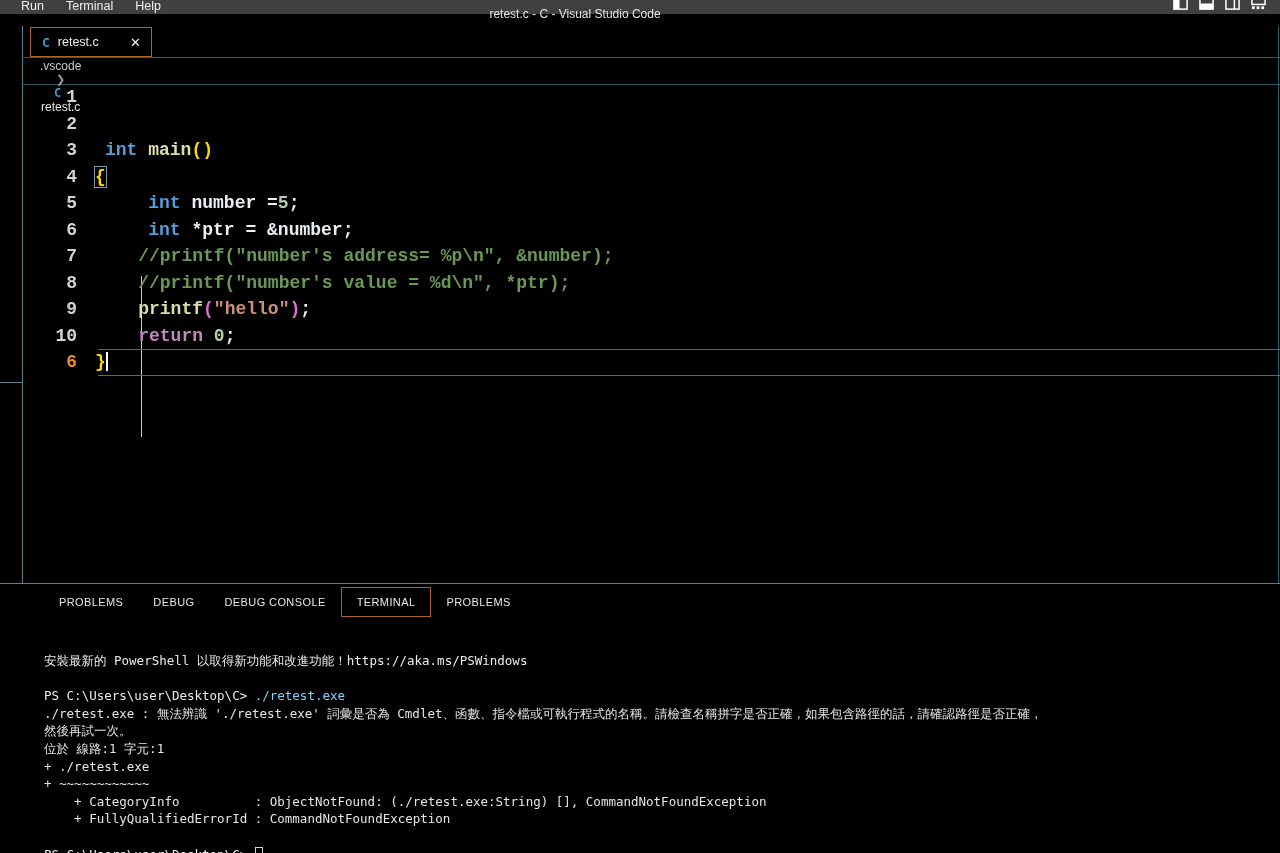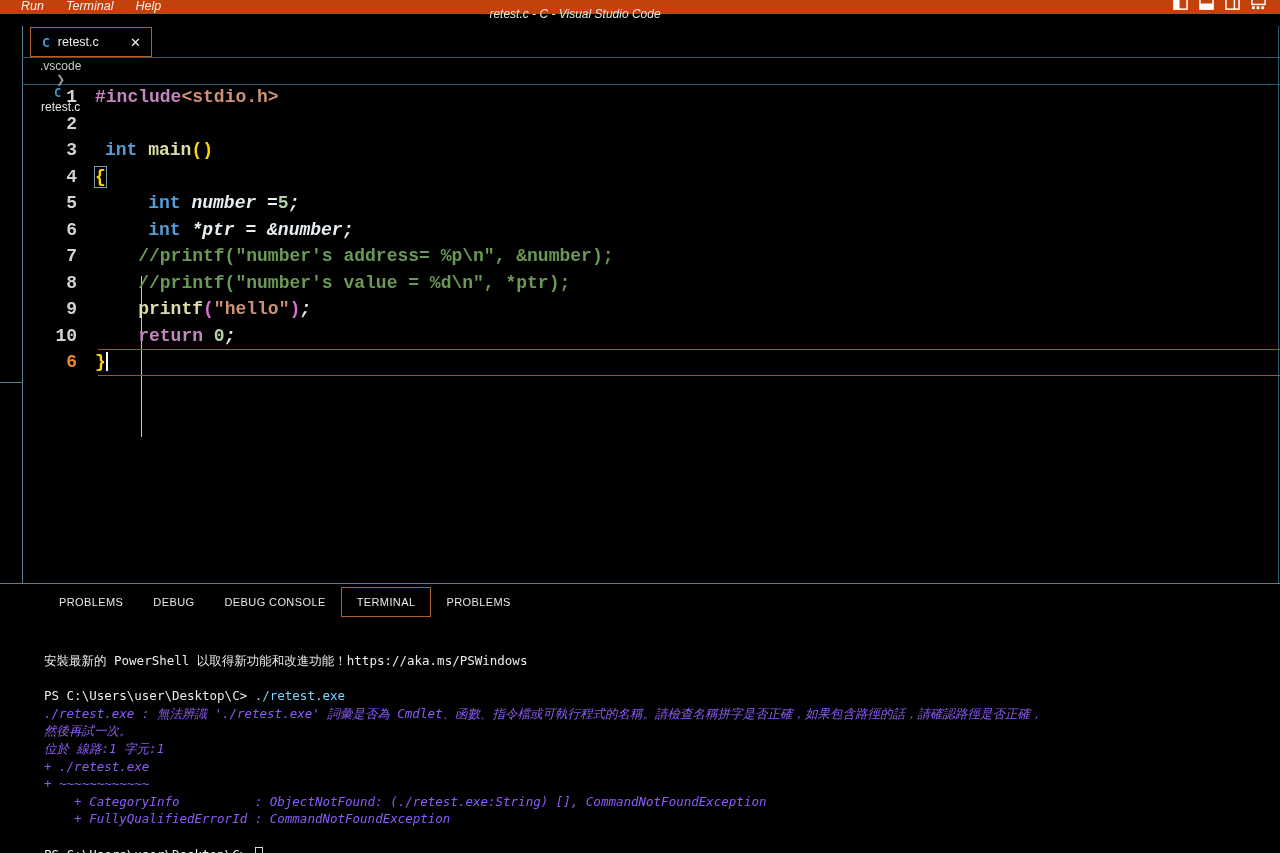--- a/index.html
+++ b/index.html
@@ -5,21 +5,21 @@
   * { box-sizing: border-box; margin: 0; padding: 0; }
   html,body { width:1280px; height:853px; }
   body {
     position: relative;
     background: #000;
     overflow: hidden;
     font-family: "Liberation Sans", sans-serif;
     color: #e8e8e8;
   }
   
-  .titlebar { position:absolute; top:0; left:0; width:1280px; height:14px; background:#c2410c;font-style:italic; }
+  .titlebar { position:absolute; top:0; left:0; width:1280px; height:14px; background:#404040; }
   .menubar { position:absolute; top:-2px; left:10px; display:flex; }
   .menu-item { color:#f0f0f0; font-size:12.5px; padding:1px 11px; white-space:nowrap; }
   .win-title { position:absolute; top:-1px; left:455px; width:240px; text-align:center;
                font-size:12px; color:#e4e4e4; white-space:nowrap;margin-top:8px; }
   .win-icons { position:absolute; top:-4px; right:14px; display:flex; gap:11px; }
   .win-icons svg { display:block; }
   
   .bd { position:absolute; background:#5d828e; }
   .bd.dim { background:#2e5a68; }
   
@@ -40,37 +40,37 @@
   .code-line { position:relative; display:flex; height:26.5px; line-height:26.5px; white-space:pre; }
   .gutter { width:65px; text-align:right; padding-right:18px; color:#d2d2d2; flex:none; }
   .code-line.active .gutter { color:#e8892e; }
   .code-line.active .line-hl { position:absolute; left:68px; right:-30px; top:0; height:100%;
         border-top:1.5px solid #9c5526; border-bottom:1.5px solid #9c5526; pointer-events:none; }
   .tok-pp  { color:#C586C0; }
   .tok-kw  { color:#569CD6;margin-left:10px; }
   .tok-fn  { color:#DCDCAA; }
   .tok-b1  { color:#FFD700; }
   .tok-b2  { color:#DA70D6; }
-  .tok-id  { color:#e8eef2;font-style:italic; }
+  .tok-id  { color:#e8eef2; }
   .tok-num { color:#B5CEA8; }
   .tok-cm  { color:#6A9955; }
   .tok-str { color:#CE9178; }
   .boxed { outline:1px solid #7d9ba6; }
   .guide { position:absolute; left:111px; top:192px; width:1px; height:161px; background:#c9c9c9; }
   .caret { display:inline-block; width:2px; height:19px; background:#fff; vertical-align:-4px; }
   
   .panel-tabs { position:absolute; left:44px; top:586px; display:flex; align-items:center; height:32px; }
   .panel-tab { font-size:11px; letter-spacing:.4px; color:#e7e7e7; padding:8px 15px; white-space:nowrap; }
   .panel-tab.active { border:1.5px solid #b0622c; }
   .terminal { position:absolute; left:44px; top:652px; width:1230px;
               font-family:"DejaVu Sans Mono","Liberation Mono",monospace;
               font-size:12.5px; line-height:17.6px; white-space:pre; }
   .t-wh  { color:#ececec; }
   .t-yel { color:#7dd3fc; }
-  .t-red { color:#8b5cf6;font-style:italic; }
+  .t-red { color:#e5e5e5; }
   .t-cursor { display:inline-block; width:8px; height:14px; border:1px solid #d8d8d8; vertical-align:-2px; }
 </style>
 </head>
 <body>
 
 <div class="titlebar">
   <div class="menubar" id="menubar">
       <span class="menu-item">Run</span>
       <span class="menu-item">Terminal</span>
       <span class="menu-item">Help</span>
@@ -121,21 +121,21 @@
 
 <div class="breadcrumb">
   <span>.vscode</span>
   <span class="sep">❯</span>
   <span class="c-icon">C</span>
   <span class="file">retest.c</span>
 </div>
 
 <div class="editor" id="editor">
   <div class="guide"></div>
-<div class="code-line"><div class="gutter">1</div><div class="code-text"><span class="tok-pp">#include</span><span class="tok-str">&lt;stdio.h&gt;</span></div></div>
+<div class="code-line"><div class="gutter">1</div></div>
     <div class="code-line"><div class="gutter">2</div><div class="code-text"></div></div>
     <div class="code-line"><div class="gutter">3</div><div class="code-text"><span class="tok-kw">int</span><span class="tok-id"> </span><span class="tok-fn">main</span><span class="tok-b1">()</span></div></div>
     <div class="code-line"><div class="gutter">4</div><div class="code-text"><span class="tok-b1 boxed">{</span></div></div>
     <div class="code-line"><div class="gutter">5</div><div class="code-text"><span class="tok-id">    </span><span class="tok-kw">int</span><span class="tok-id"> number =</span><span class="tok-num">5</span><span class="tok-id">;</span></div></div>
     <div class="code-line"><div class="gutter">6</div><div class="code-text"><span class="tok-id">    </span><span class="tok-kw">int</span><span class="tok-id"> *ptr = &amp;number;</span></div></div>
     <div class="code-line"><div class="gutter">7</div><div class="code-text"><span class="tok-cm">    //printf("number's address= %p\n", &amp;number);</span></div></div>
     <div class="code-line"><div class="gutter">8</div><div class="code-text"><span class="tok-cm">    //printf("number's value = %d\n", *ptr);</span></div></div>
     <div class="code-line"><div class="gutter">9</div><div class="code-text"><span class="tok-id">    </span><span class="tok-fn">printf</span><span class="tok-b2">(</span><span class="tok-str">"hello"</span><span class="tok-b2">)</span><span class="tok-id">;</span></div></div>
     <div class="code-line"><div class="gutter">10</div><div class="code-text"><span class="tok-id">    </span><span class="tok-pp">return</span><span class="tok-id"> </span><span class="tok-num">0</span><span class="tok-id">;</span></div></div>
     <div class="code-line active"><div class="line-hl"></div><div class="gutter">6</div><div class="code-text"><span class="tok-b1">}</span><span class="caret"></span></div></div>

